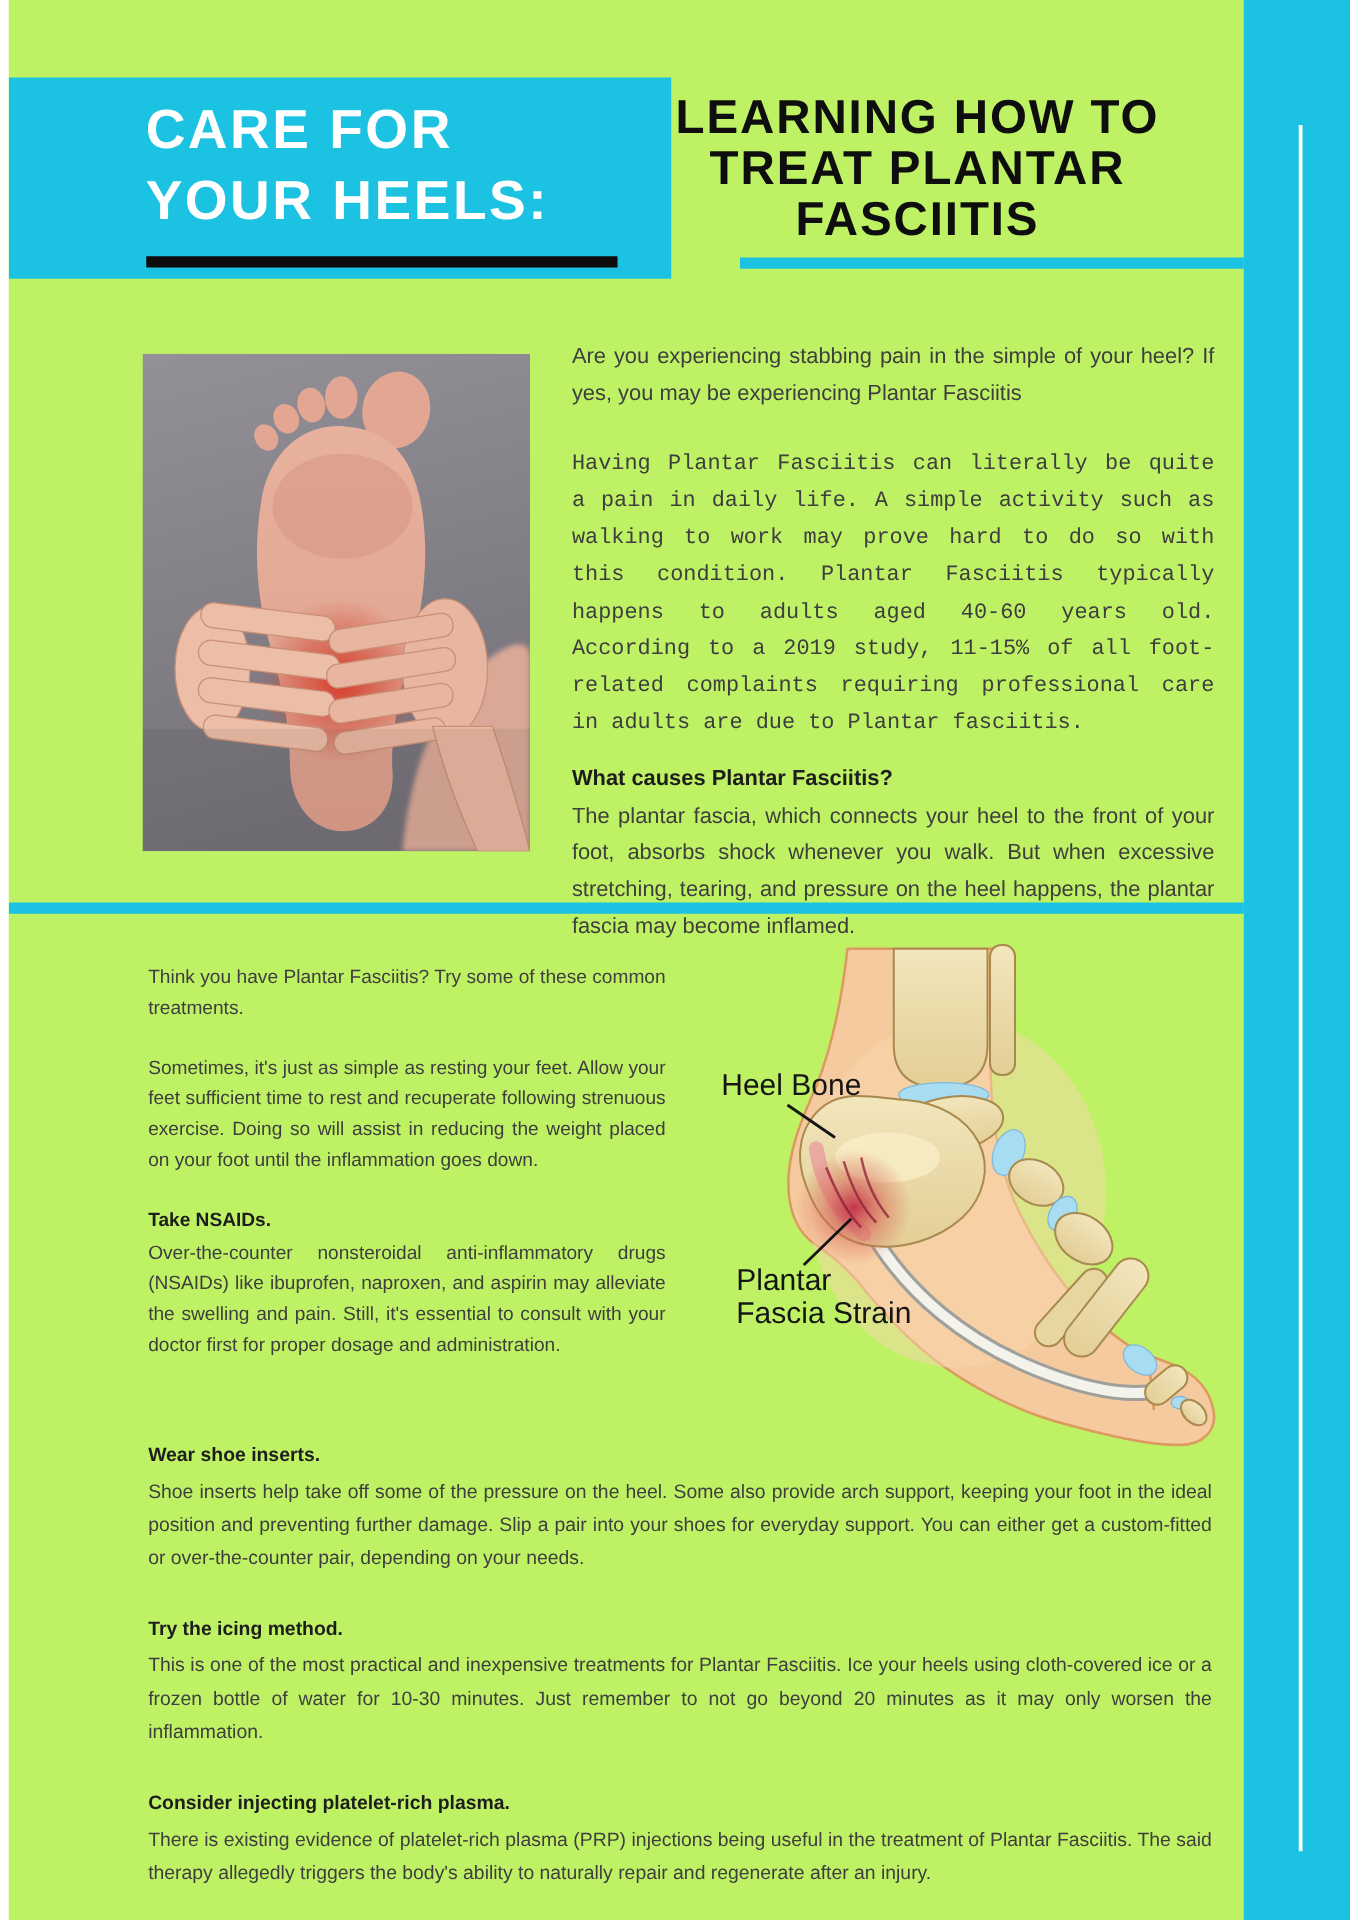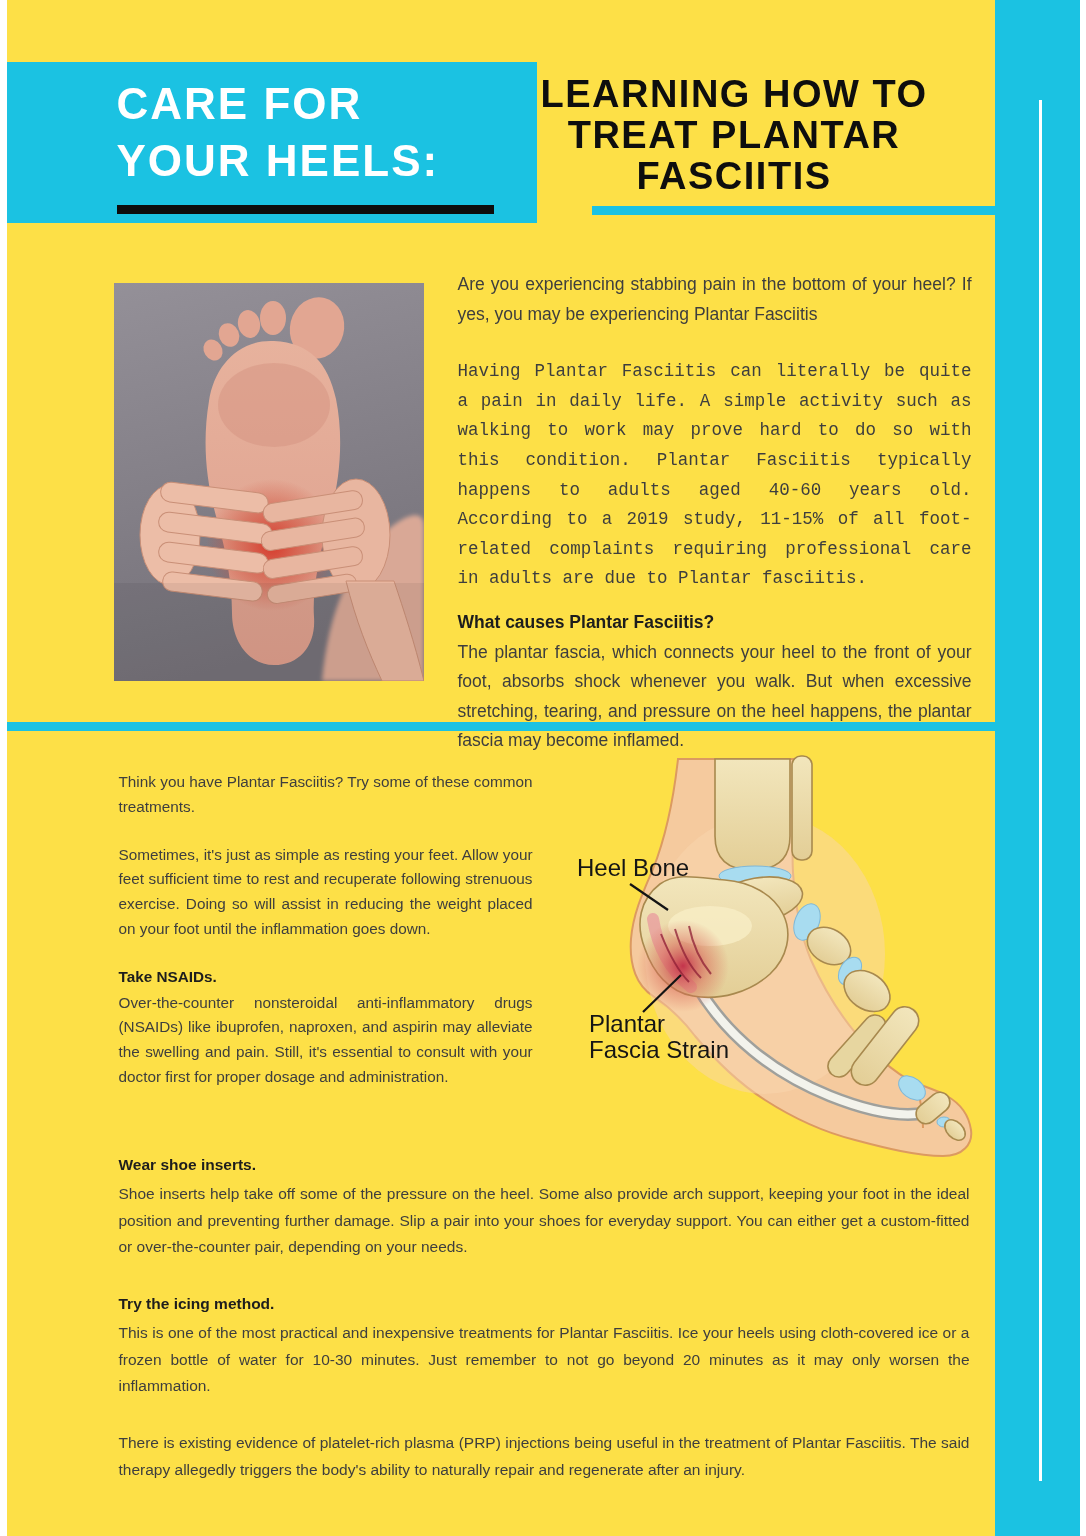--- a/index.html
+++ b/index.html
@@ -1,20 +1,20 @@
 <!DOCTYPE html>
 <html style="--cyan: #1bc2e2;"><head>
 <meta charset="utf-8">
 <style>
   * { margin:0; padding:0; box-sizing:border-box; }
   html,body { background:#ffffff; }
   :root { --cyan:#1bc2e2; --ink:#0e0e0e; --body:#3e3e3e; }
   .page {
     position:relative; width:1073px; height:1536px; margin:0 auto;
-    background:#fde047; overflow:hidden;
+    background:#bef264; overflow:hidden;
     font-family:"Liberation Sans", sans-serif;
   }
   
   .sidebar { position:absolute; left:988px; top:0; width:98px; height:1536px; background:var(--cyan); }
   .sidebar-line { position:absolute; left:44px; top:100px; width:3px; height:1381px; background:#ffffff; }
 
   
   .header-block { position:absolute; left:0; top:62px; width:530px; height:161px; background:var(--cyan); }
   .header-title {
     position:absolute; left:110px; top:13px; color:#ffffff;
@@ -125,21 +125,21 @@
       <rect x="148" y="222" width="100" height="19" rx="9" transform="rotate(-9 148 222)"></rect>
       <rect x="146" y="250" width="104" height="19" rx="9" transform="rotate(-9 146 250)"></rect>
       <rect x="148" y="278" width="100" height="19" rx="9" transform="rotate(-9 148 278)"></rect>
       <rect x="152" y="304" width="90" height="18" rx="9" transform="rotate(-9 152 304)"></rect>
       <path d="M232,298 C242,338 254,368 268,398 L310,398 C300,358 290,328 280,298 Z"></path>
     </g>
     <rect x="0" y="300" width="310" height="98" fill="#000000" opacity="0.06"></rect>
   </svg>
 
   <div class="intro">
-    <p class="p1">Are you experiencing stabbing pain in the bottom of your heel? If yes, you may be experiencing Plantar Fasciitis</p>
+    <p class="p1">Are you experiencing stabbing pain in the simple of your heel? If yes, you may be experiencing Plantar Fasciitis</p>
     <p class="p2">Having Plantar Fasciitis can literally be quite a pain in daily life. A simple activity such as walking to work may prove hard to do so with this condition. Plantar Fasciitis typically happens to adults aged 40-60 years old. According to a 2019 study, 11-15% of all foot-related complaints requiring professional care in adults are due to Plantar fasciitis.</p>
     <div class="sub-h">What causes Plantar Fasciitis?</div>
     <p>The plantar fascia, which connects your heel to the front of your foot, absorbs shock whenever you walk. But when excessive stretching, tearing, and pressure on the heel happens, the plantar fascia may become inflamed.</p>
   </div>
 
   <div class="divider"></div>
 
   <div class="col2">
     <p class="lead">Think you have Plantar Fasciitis? Try some of these common treatments.</p>
     <div class="treatment">
@@ -213,17 +213,18 @@
   <div class="bottom">
     <div class="treatment">
       <div class="sub-h">Wear shoe inserts.</div>
       <p>Shoe inserts help take off some of the pressure on the heel. Some also provide arch support, keeping your foot in the ideal position and preventing further damage. Slip a pair into your shoes for everyday support. You can either get a custom-fitted or over-the-counter pair, depending on your needs.</p>
     </div>
     <div class="treatment">
       <div class="sub-h">Try the icing method.</div>
       <p>This is one of the most practical and inexpensive treatments for Plantar Fasciitis. Ice your heels using cloth-covered ice or a frozen bottle of water for 10-30 minutes. Just remember to not go beyond 20 minutes as it may only worsen the inflammation.</p>
     </div>
     <div class="treatment">
+      <div class="sub-h">Consider injecting platelet-rich plasma.</div>
       <p>There is existing evidence of platelet-rich plasma (PRP) injections being useful in the treatment of Plantar Fasciitis. The said therapy allegedly triggers the body's ability to naturally repair and regenerate after an injury.</p>
     </div>
   </div>
 
 </div>
 
 </body></html>

